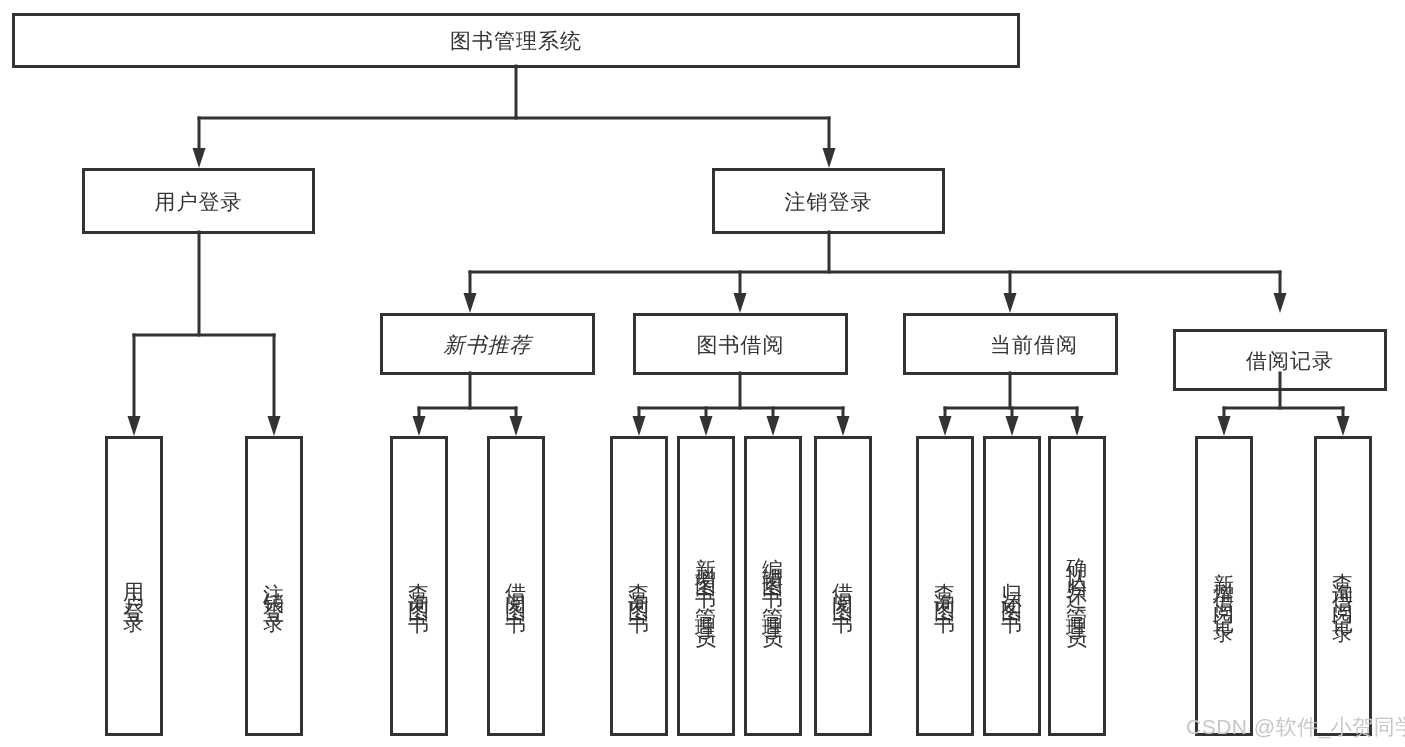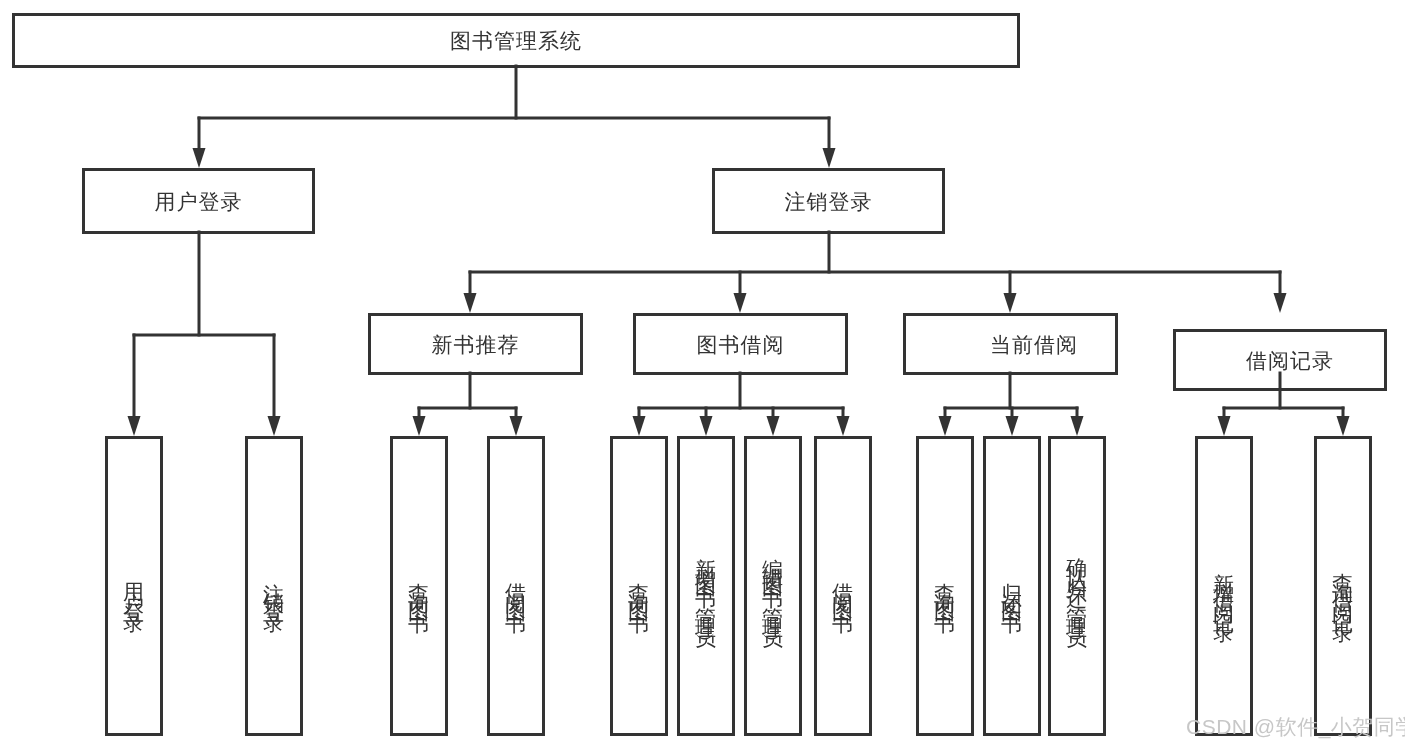--- a/index.html
+++ b/index.html
@@ -70,21 +70,21 @@
   <div id="nodes-layer">
       <div class="node horiz" style="left: 12px; top: 13px; width: 1008px; height: 55px; border-color: rgb(51, 51, 51);">
         <span class="node-label" style="color: rgb(51, 51, 51);">图书管理系统</span>
       </div>
       <div class="node horiz" style="left: 82px; top: 168px; width: 233px; height: 66px; border-color: rgb(51, 51, 51);">
         <span class="node-label" style="color: rgb(51, 51, 51);">用户登录</span>
       </div>
       <div class="node horiz" style="left: 712px; top: 168px; width: 233px; height: 66px; border-color: rgb(51, 51, 51);">
         <span class="node-label" style="color: rgb(51, 51, 51);">注销登录</span>
       </div>
-      <div class="node horiz" style="left: 368px; top: 313px; width: 215px; height: 62px; border-color: rgb(51, 51, 51);">
+      <div class="node horiz" style="left: 380px; top: 313px; width: 215px; height: 62px; border-color: rgb(51, 51, 51); font-style: italic;">
         <span class="node-label" style="color: rgb(51, 51, 51);">新书推荐</span>
       </div>
       <div class="node horiz" style="left: 633px; top: 313px; width: 215px; height: 62px; border-color: rgb(51, 51, 51);">
         <span class="node-label" style="color: rgb(51, 51, 51); text-align: center;">图书借阅</span>
       </div>
       <div class="node horiz" style="left: 903px; top: 313px; width: 215px; height: 62px; border-color: rgb(51, 51, 51); padding-left: 47px;">
         <span class="node-label" style="color: rgb(51, 51, 51);">当前借阅</span>
       </div>
       <div class="node horiz" style="left: 1173px; top: 329px; width: 214px; height: 62px; border-color: rgb(51, 51, 51); padding-left: 20px;">
         <span class="node-label" style="color: rgb(51, 51, 51);">借阅记录</span>

